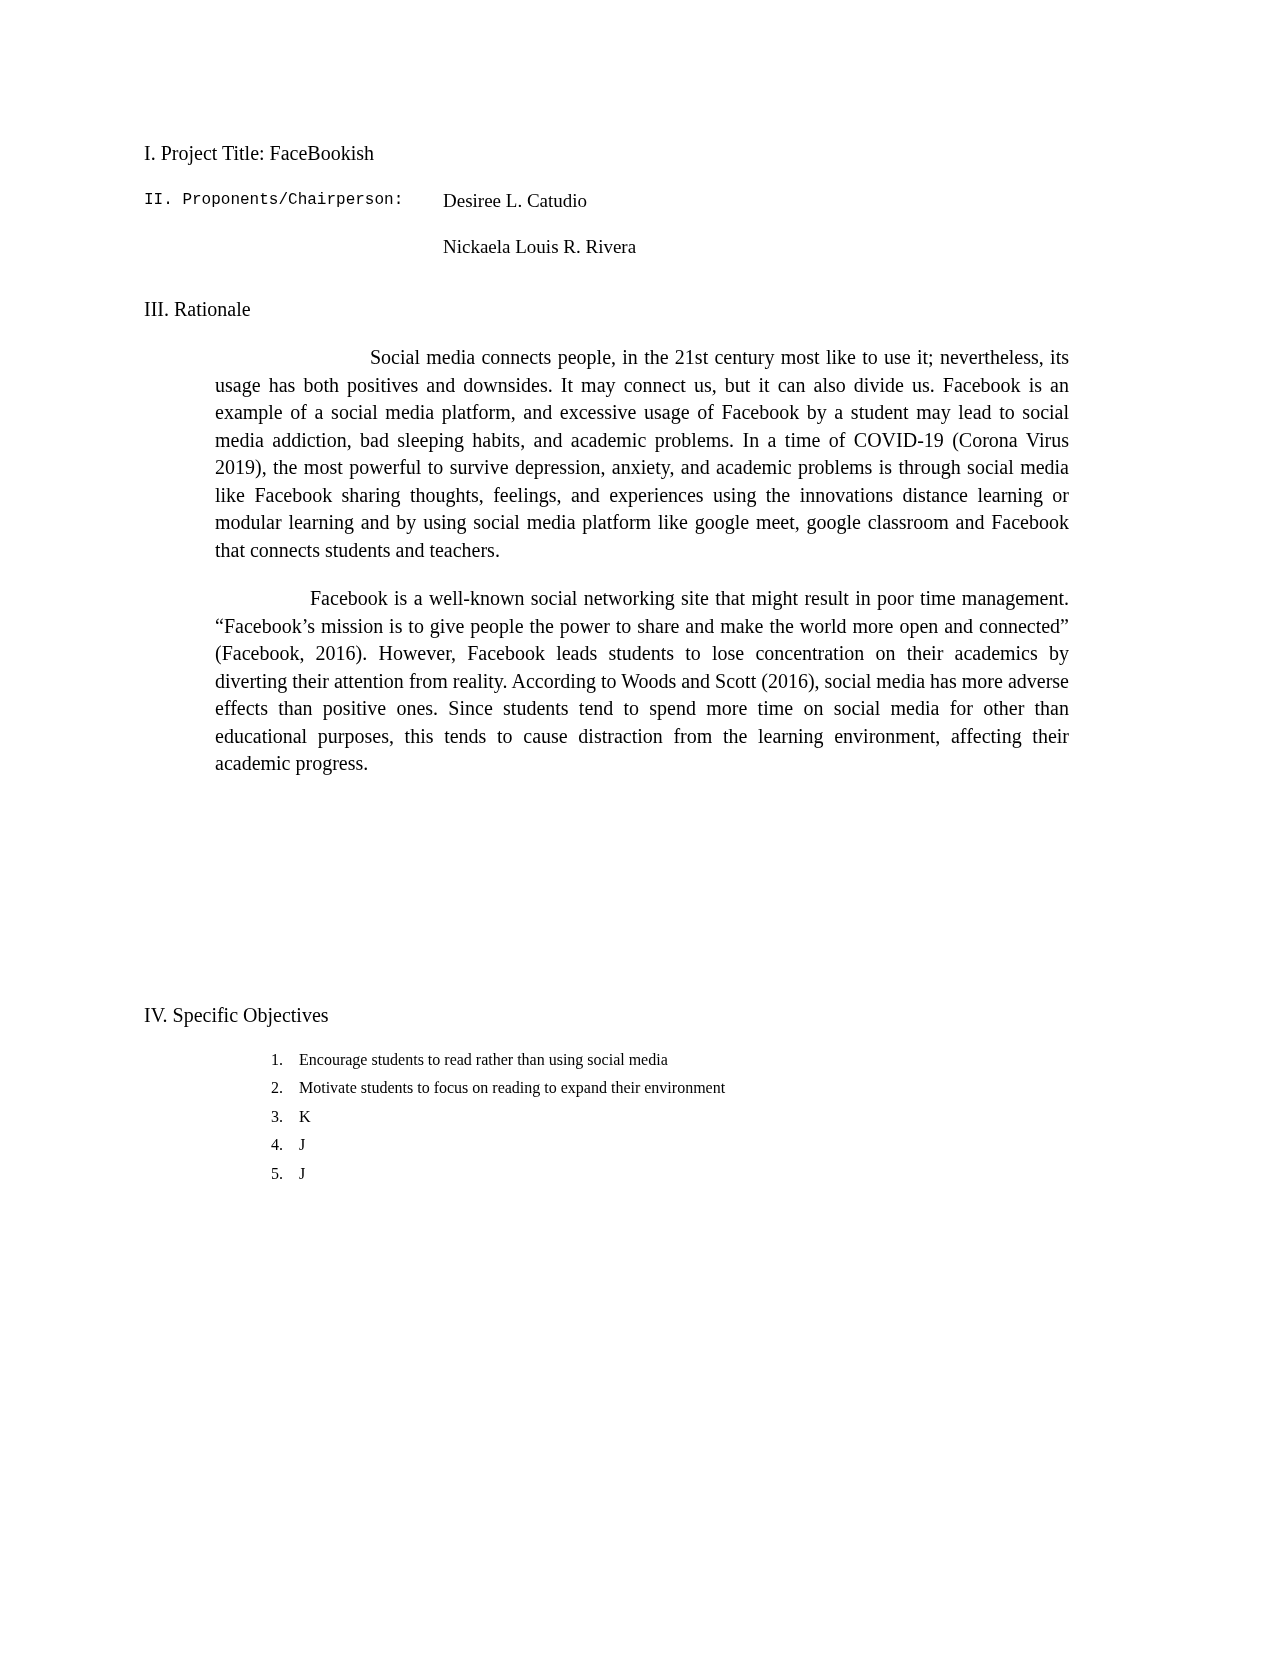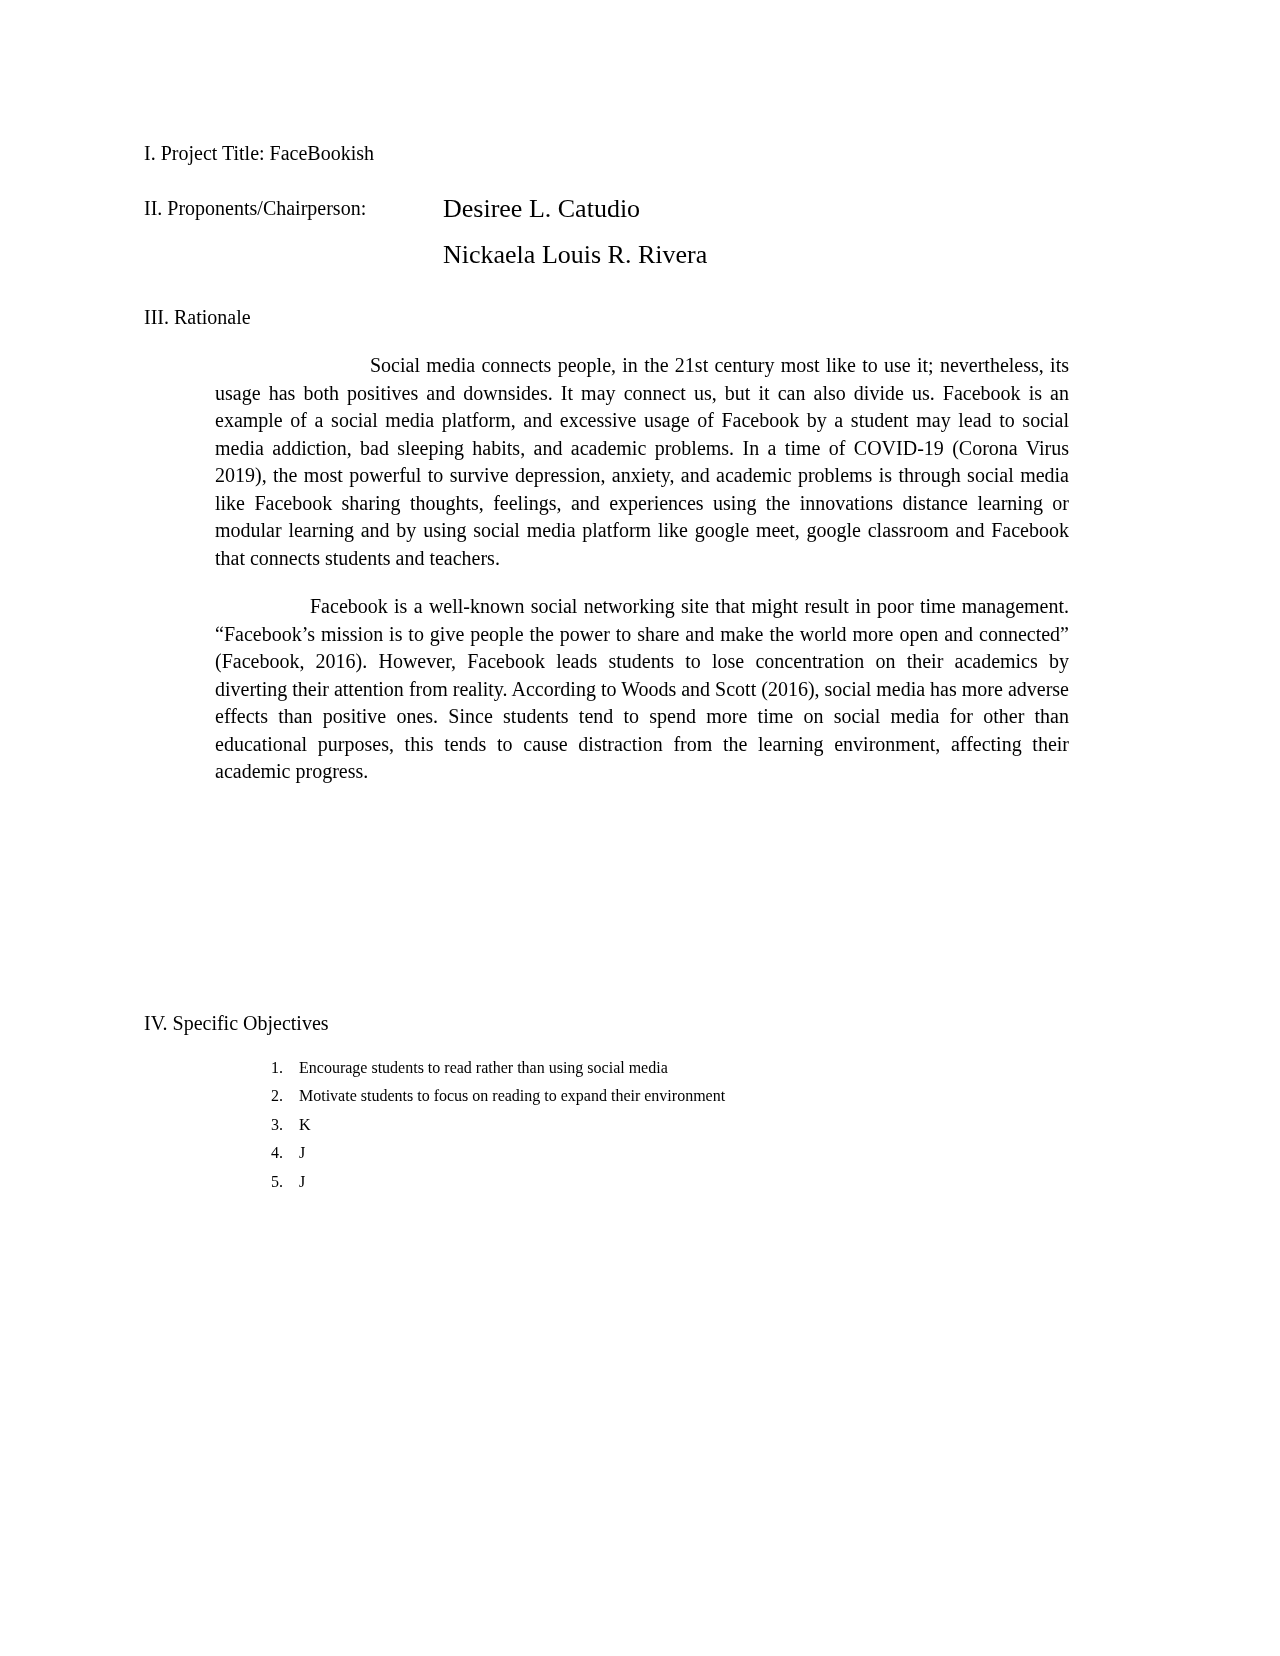--- a/index.html
+++ b/index.html
@@ -21,39 +21,40 @@
     padding: 140px 211px 0 144px;
     background: #ffffff;
     overflow: hidden;
   }
   .line {
     font-size: 20px;
     line-height: 27px;
     margin: 0;
   }
   .title-line {
-    margin-bottom: 28px;
+    margin-bottom: 20px;
     font-family: Liberation Serif, serif;
   }
   .proponents-row {
     display: flex;
     align-items: flex-start;
     margin-bottom: 17px;
   }
   .prop-label {
-    font-size: 20px;
+    font-size: 16px;
     line-height: 27px;
     flex: none;
     width: 299px;
+    font-family: Liberation Mono, monospace;
   }
   .prop-names {
     flex: 1;
   }
   .prop-name {
-    font-size: 26px;
+    font-size: 19px;
     line-height: 27px;
     margin: 0 0 19px 0;
   }
   .rationale-heading {
     margin-bottom: 21px;
   }
   .body-para {
     font-size: 20px;
     line-height: 27.5px;
     text-align: justify;

